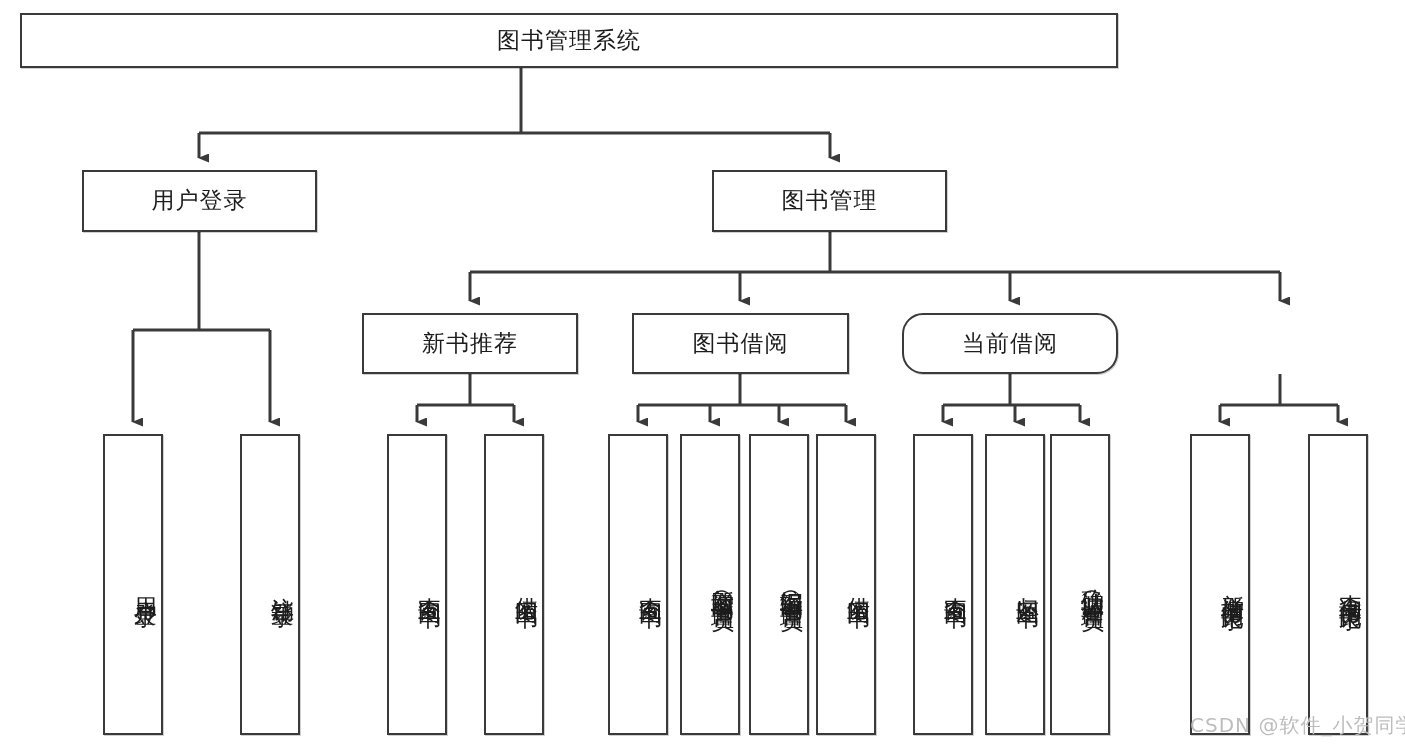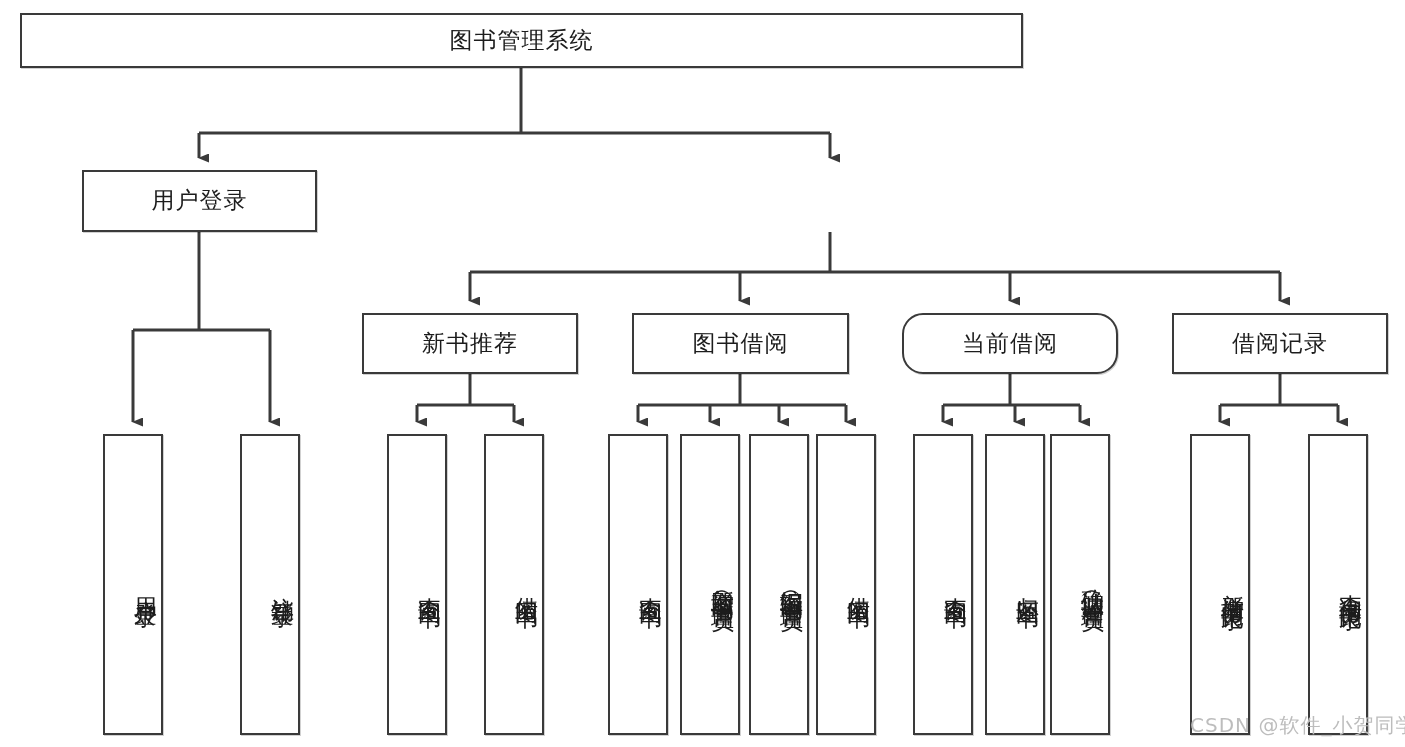--- a/index.html
+++ b/index.html
@@ -115,39 +115,39 @@
       <path d="M 1015,405 L 1015,422" marker-end="url(#arrowhead)"></path>
       <path d="M 1080,405 L 1080,422" marker-end="url(#arrowhead)"></path>
 
       <path d="M 1280,374 L 1280,405"></path>
       <path d="M 1220,405 L 1338,405"></path>
       <path d="M 1220,405 L 1220,422" marker-end="url(#arrowhead)"></path>
       <path d="M 1338,405 L 1338,422" marker-end="url(#arrowhead)"></path>
     </g>
   </svg>
 
-  <div class="node h" id="node-root" style="left: 20px; top: 13px; width: 1003px; height: 55px;">
+  <div class="node h" id="node-root" style="left: 20px; top: 13px; width: 1098px; height: 55px;">
     <span>图书管理系统</span>
   </div>
 
   <div class="node h" id="node-l2-0" style="left: 82px; top: 170px; width: 235px; height: 62px;">
     <span>用户登录</span>
+  </div>
+  <div class="node h" id="node-l2-1" style="left: 712px; top: 170px; width: 235px; height: 62px;">
+    <span>图书管理</span>
   </div>
 
   <div class="node h" id="node-l3-1" style="left: 632px; top: 313px; width: 217px; height: 61px;">
     <span>图书借阅</span>
   </div>
   <div class="node h" id="node-l3-0" style="left: 362px; top: 313px; width: 216px; height: 61px;">
     <span>新书推荐</span>
   </div>
   <div class="node h" id="node-l3-2" style="left: 902px; top: 313px; width: 216px; height: 61px; border-radius: 21px;">
     <span>当前借阅</span>
-  </div>
-  <div class="node h" id="node-l3-3" style="left: 1172px; top: 313px; width: 216px; height: 61px;">
-    <span>借阅记录</span>
   </div>
 
   <div class="node v" id="leaf-0" style="left: 103px; top: 434px; width: 60px; height: 301px;">
     <span class="vtext">用户登录</span>
   </div>
   <div class="node v" id="leaf-1" style="left: 240px; top: 434px; width: 60px; height: 301px;">
     <span class="vtext">注销登录</span>
   </div>
   <div class="node v" id="leaf-2" style="left: 387px; top: 434px; width: 60px; height: 301px;">
     <span class="vtext">查询图书</span>

